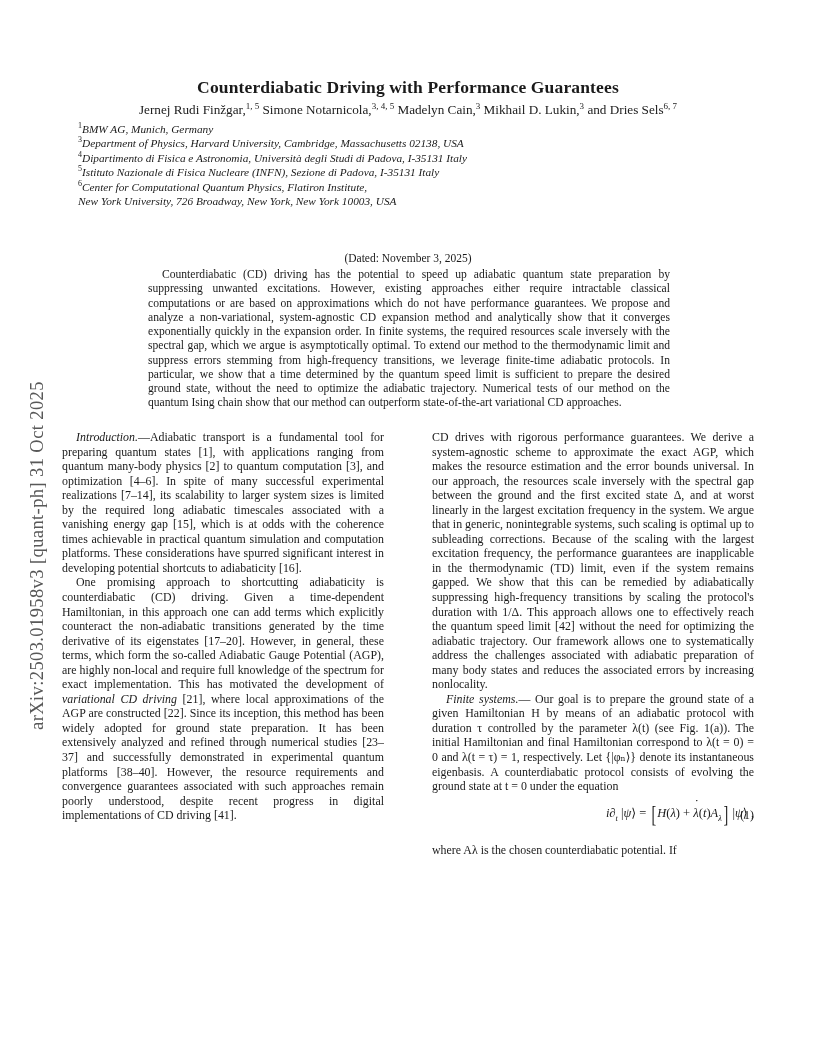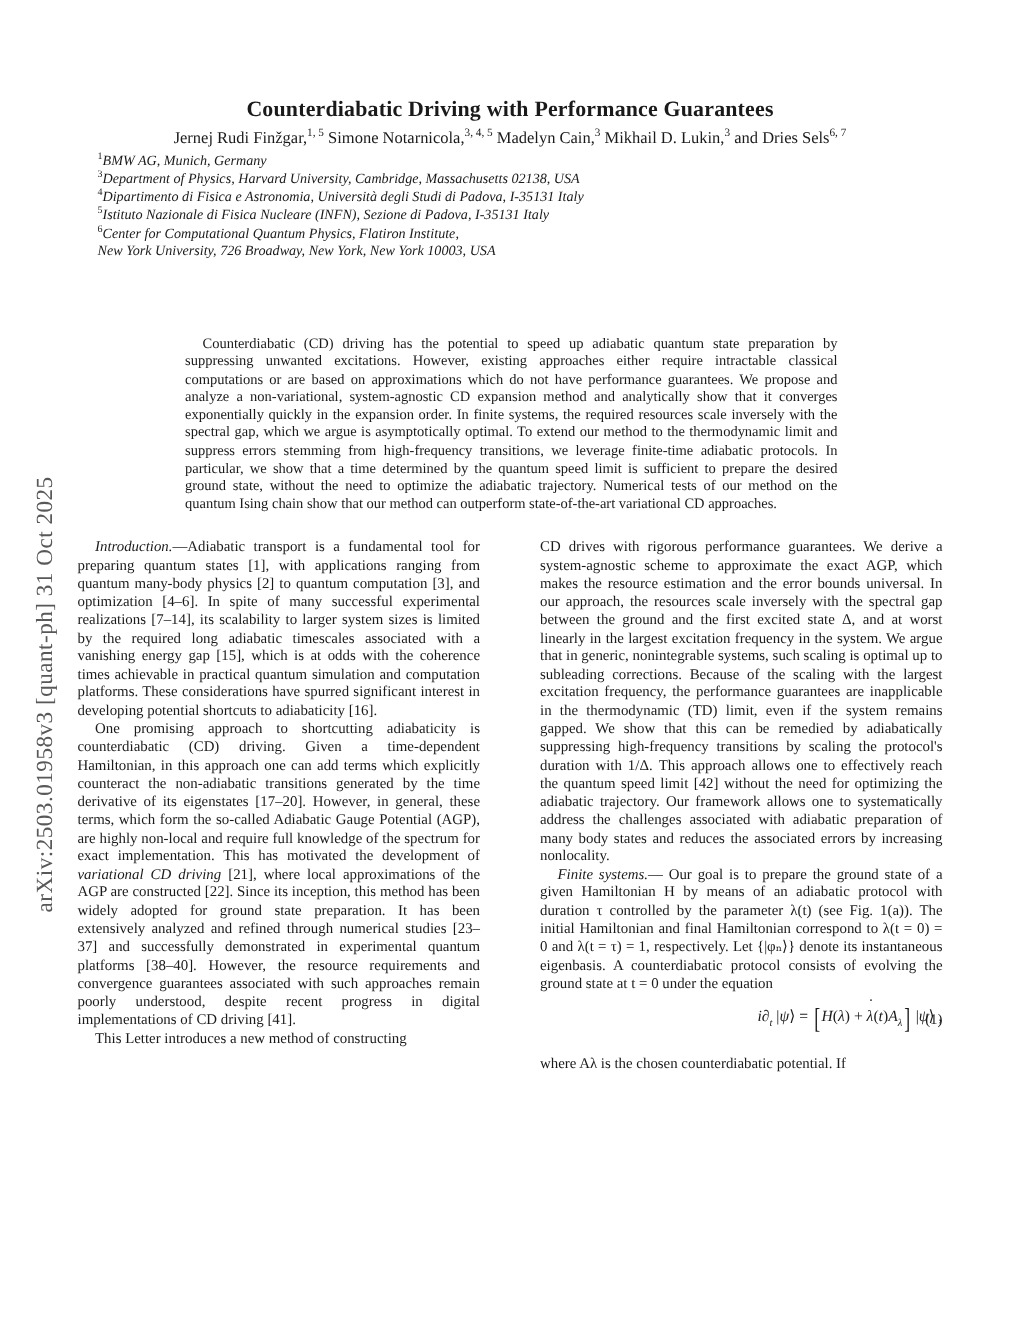--- a/index.html
+++ b/index.html
@@ -178,29 +178,29 @@
 
   <div id="affiliations">
       <span class="aff"><sup>1</sup>BMW AG, Munich, Germany</span>
       <span class="aff"><sup>3</sup>Department of Physics, Harvard University, Cambridge, Massachusetts 02138, USA</span>
       <span class="aff"><sup>4</sup>Dipartimento di Fisica e Astronomia, Università degli Studi di Padova, I-35131 Italy</span>
       <span class="aff"><sup>5</sup>Istituto Nazionale di Fisica Nucleare (INFN), Sezione di Padova, I-35131 Italy</span>
       <span class="aff"><sup>6</sup>Center for Computational Quantum Physics, Flatiron Institute,</span>
       <span class="aff">New York University, 726 Broadway, New York, New York 10003, USA</span>
     </div>
 
+  <div id="dated">(Dated: November 3, 2025)</div>
 
   <div id="abstract">Counterdiabatic (CD) driving has the potential to speed up adiabatic quantum state preparation by suppressing unwanted excitations. However, existing approaches either require intractable classical computations or are based on approximations which do not have performance guarantees. We propose and analyze a non-variational, system-agnostic CD expansion method and analytically show that it converges exponentially quickly in the expansion order. In finite systems, the required resources scale inversely with the spectral gap, which we argue is asymptotically optimal. To extend our method to the thermodynamic limit and suppress errors stemming from high-frequency transitions, we leverage finite-time adiabatic protocols. In particular, we show that a time determined by the quantum speed limit is sufficient to prepare the desired ground state, without the need to optimize the adiabatic trajectory. Numerical tests of our method on the quantum Ising chain show that our method can outperform state-of-the-art variational CD approaches.</div>
 
   <div class="column" id="col-left">
     <p class="para first"><span class="ital">Introduction.</span><span>—</span><span>Adiabatic transport is a fundamental tool for preparing quantum states [1], with applications ranging from quantum many-body physics [2] to quantum computation [3], and optimization [4–6]. In spite of many successful experimental realizations [7–14], its scalability to larger system sizes is limited by the required long adiabatic timescales associated with a vanishing energy gap [15], which is at odds with the coherence times achievable in practical quantum simulation and computation platforms. These considerations have spurred significant interest in developing potential shortcuts to adiabaticity [16].</span></p>
 
     <p class="para"><span>One promising approach to shortcutting adiabaticity is counterdiabatic (CD) driving. Given a time-dependent Hamiltonian, in this approach one can add terms which explicitly counteract the non-adiabatic transitions generated by the time derivative of its eigenstates [17–20]. However, in general, these terms, which form the so-called Adiabatic Gauge Potential (AGP), are highly non-local and require full knowledge of the spectrum for exact implementation. This has motivated the development of </span><span class="ital">variational CD driving</span><span> [21], where local approximations of the AGP are constructed [22]. Since its inception, this method has been widely adopted for ground state preparation. It has been extensively analyzed and refined through numerical studies [23–37] and successfully demonstrated in experimental quantum platforms [38–40]. However, the resource requirements and convergence guarantees associated with such approaches remain poorly understood, despite recent progress in digital implementations of CD driving [41].</span></p>
 
-    <p class="para">This Letter introduces a new method of constructing</p>
   </div>
 
   <div class="column" id="col-right">
     <p class="para" style="text-indent:0">CD drives with rigorous performance guarantees. We derive a system-agnostic scheme to approximate the exact AGP, which makes the resource estimation and the error bounds universal. In our approach, the resources scale inversely with the spectral gap between the ground and the first excited state Δ, and at worst linearly in the largest excitation frequency in the system. We argue that in generic, nonintegrable systems, such scaling is optimal up to subleading corrections. Because of the scaling with the largest excitation frequency, the performance guarantees are inapplicable in the thermodynamic (TD) limit, even if the system remains gapped. We show that this can be remedied by adiabatically suppressing high-frequency transitions by scaling the protocol's duration with 1/Δ. This approach allows one to effectively reach the quantum speed limit [42] without the need for optimizing the adiabatic trajectory. Our framework allows one to systematically address the challenges associated with adiabatic preparation of many body states and reduces the associated errors by increasing nonlocality.</p>
 
     <p class="para"><span class="ital">Finite systems.</span><span>—</span><span> Our goal is to prepare the ground state of a given Hamiltonian H by means of an adiabatic protocol with duration τ controlled by the parameter λ(t) (see Fig. 1(a)). The initial Hamiltonian and final Hamiltonian correspond to λ(t = 0) = 0 and λ(t = τ) = 1, respectively. Let {|φₙ⟩} denote its instantaneous eigenbasis. A counterdiabatic protocol consists of evolving the ground state at t = 0 under the equation</span></p>
 
     <div class="eqn-block">
       <div class="eqn-body"><span class="mi">i∂</span><span class="sub mi">t</span> <span class="ket">|<span class="mi">ψ</span>⟩</span> = <span class="mbr">[</span><span class="mi">H</span>(<span class="mi">λ</span>) + <span class="dotacc mi">λ</span>(<span class="mi">t</span>)<span class="mi">A</span><span class="sub mi">λ</span><span class="mbr">]</span> <span class="ket">|<span class="mi">ψ</span>⟩</span> ,</div>
       <div class="eqn-num">(1)</div>

